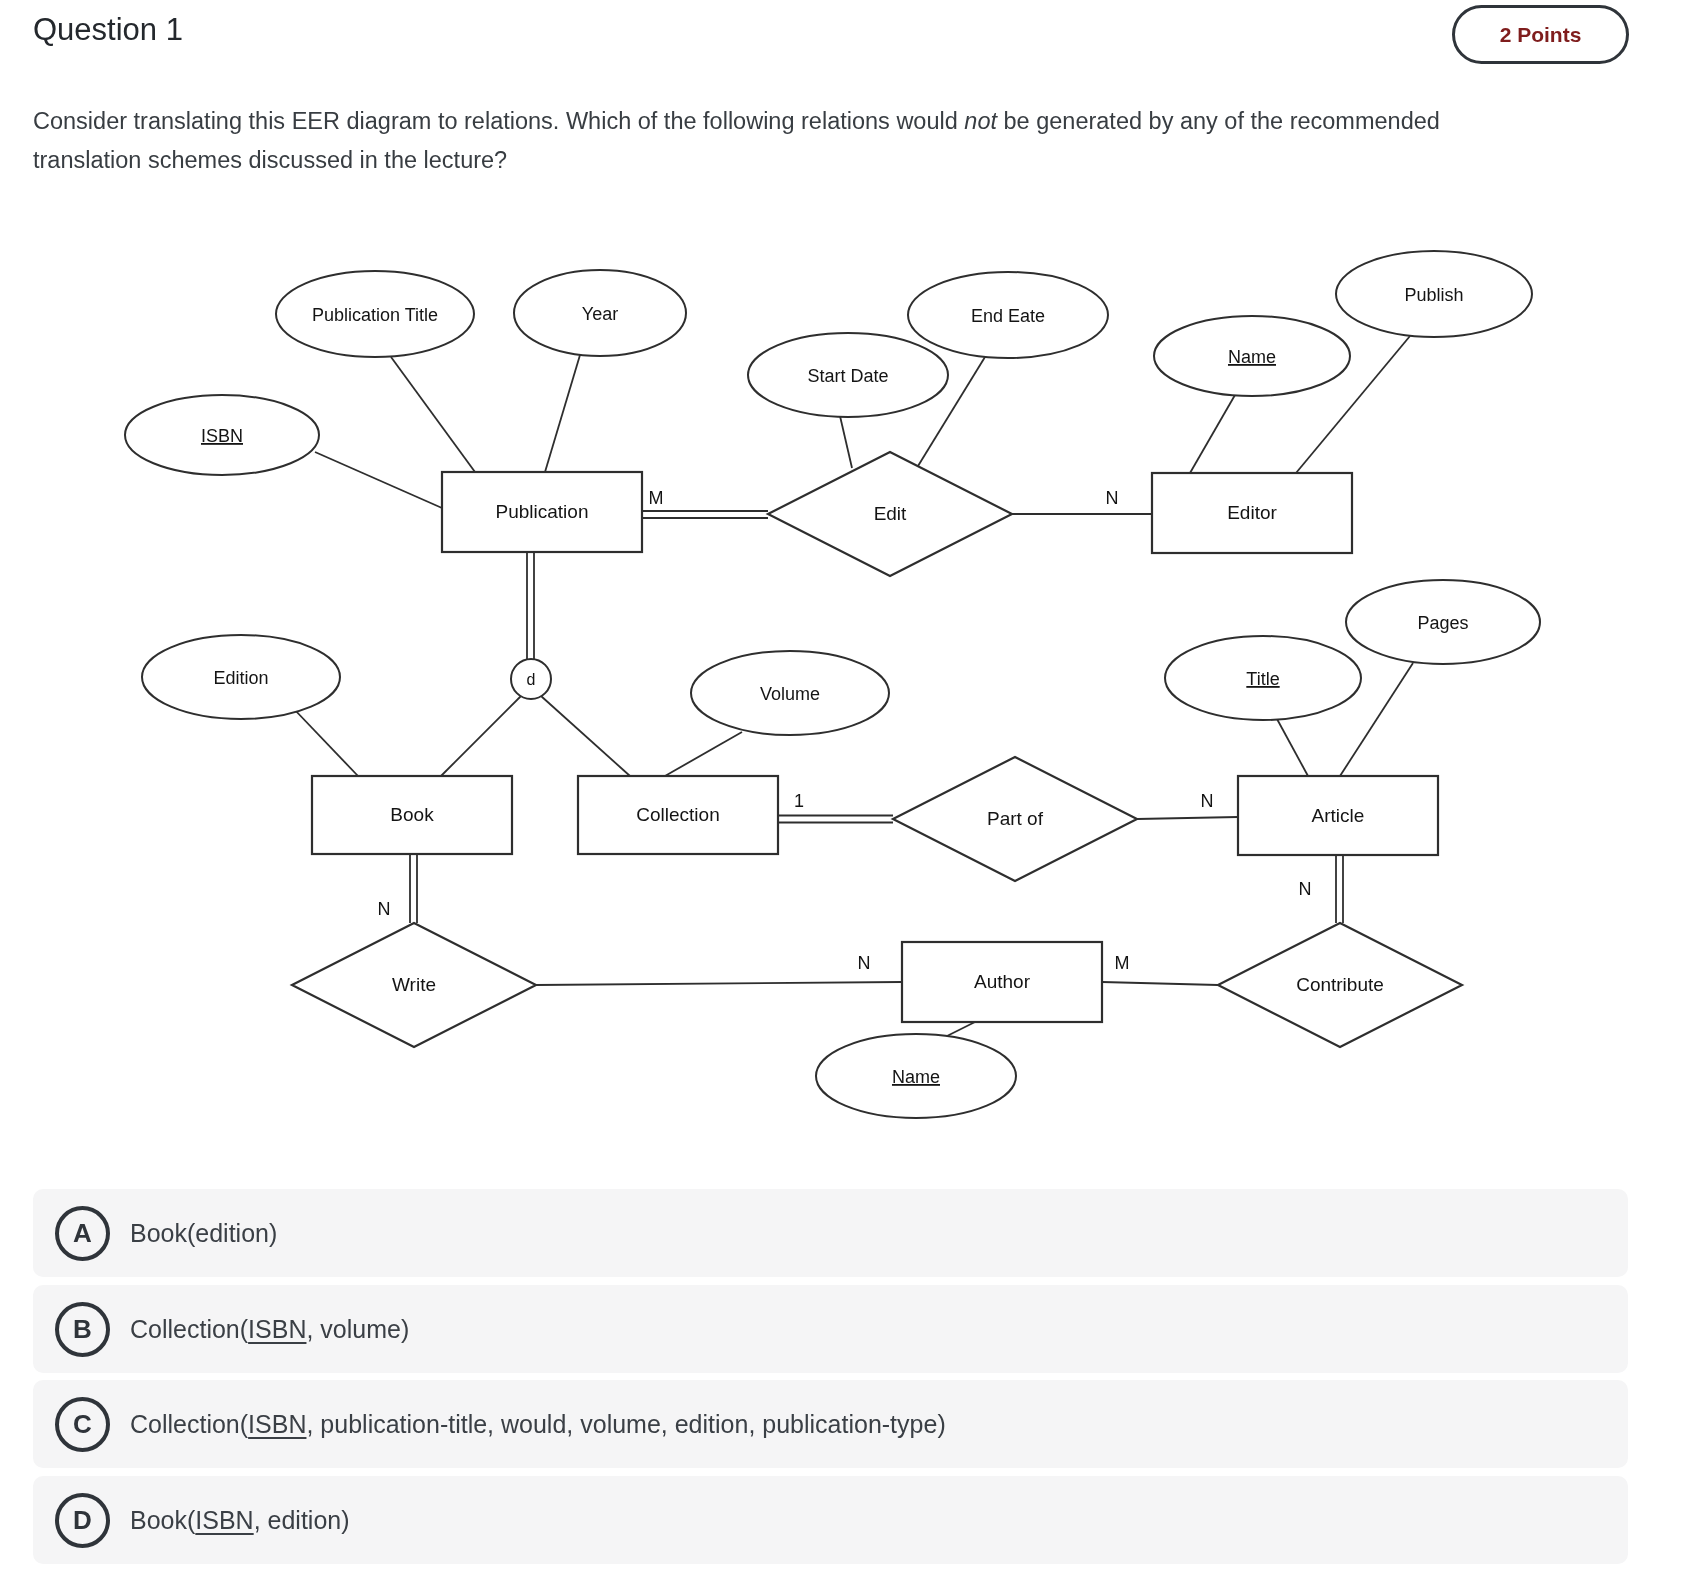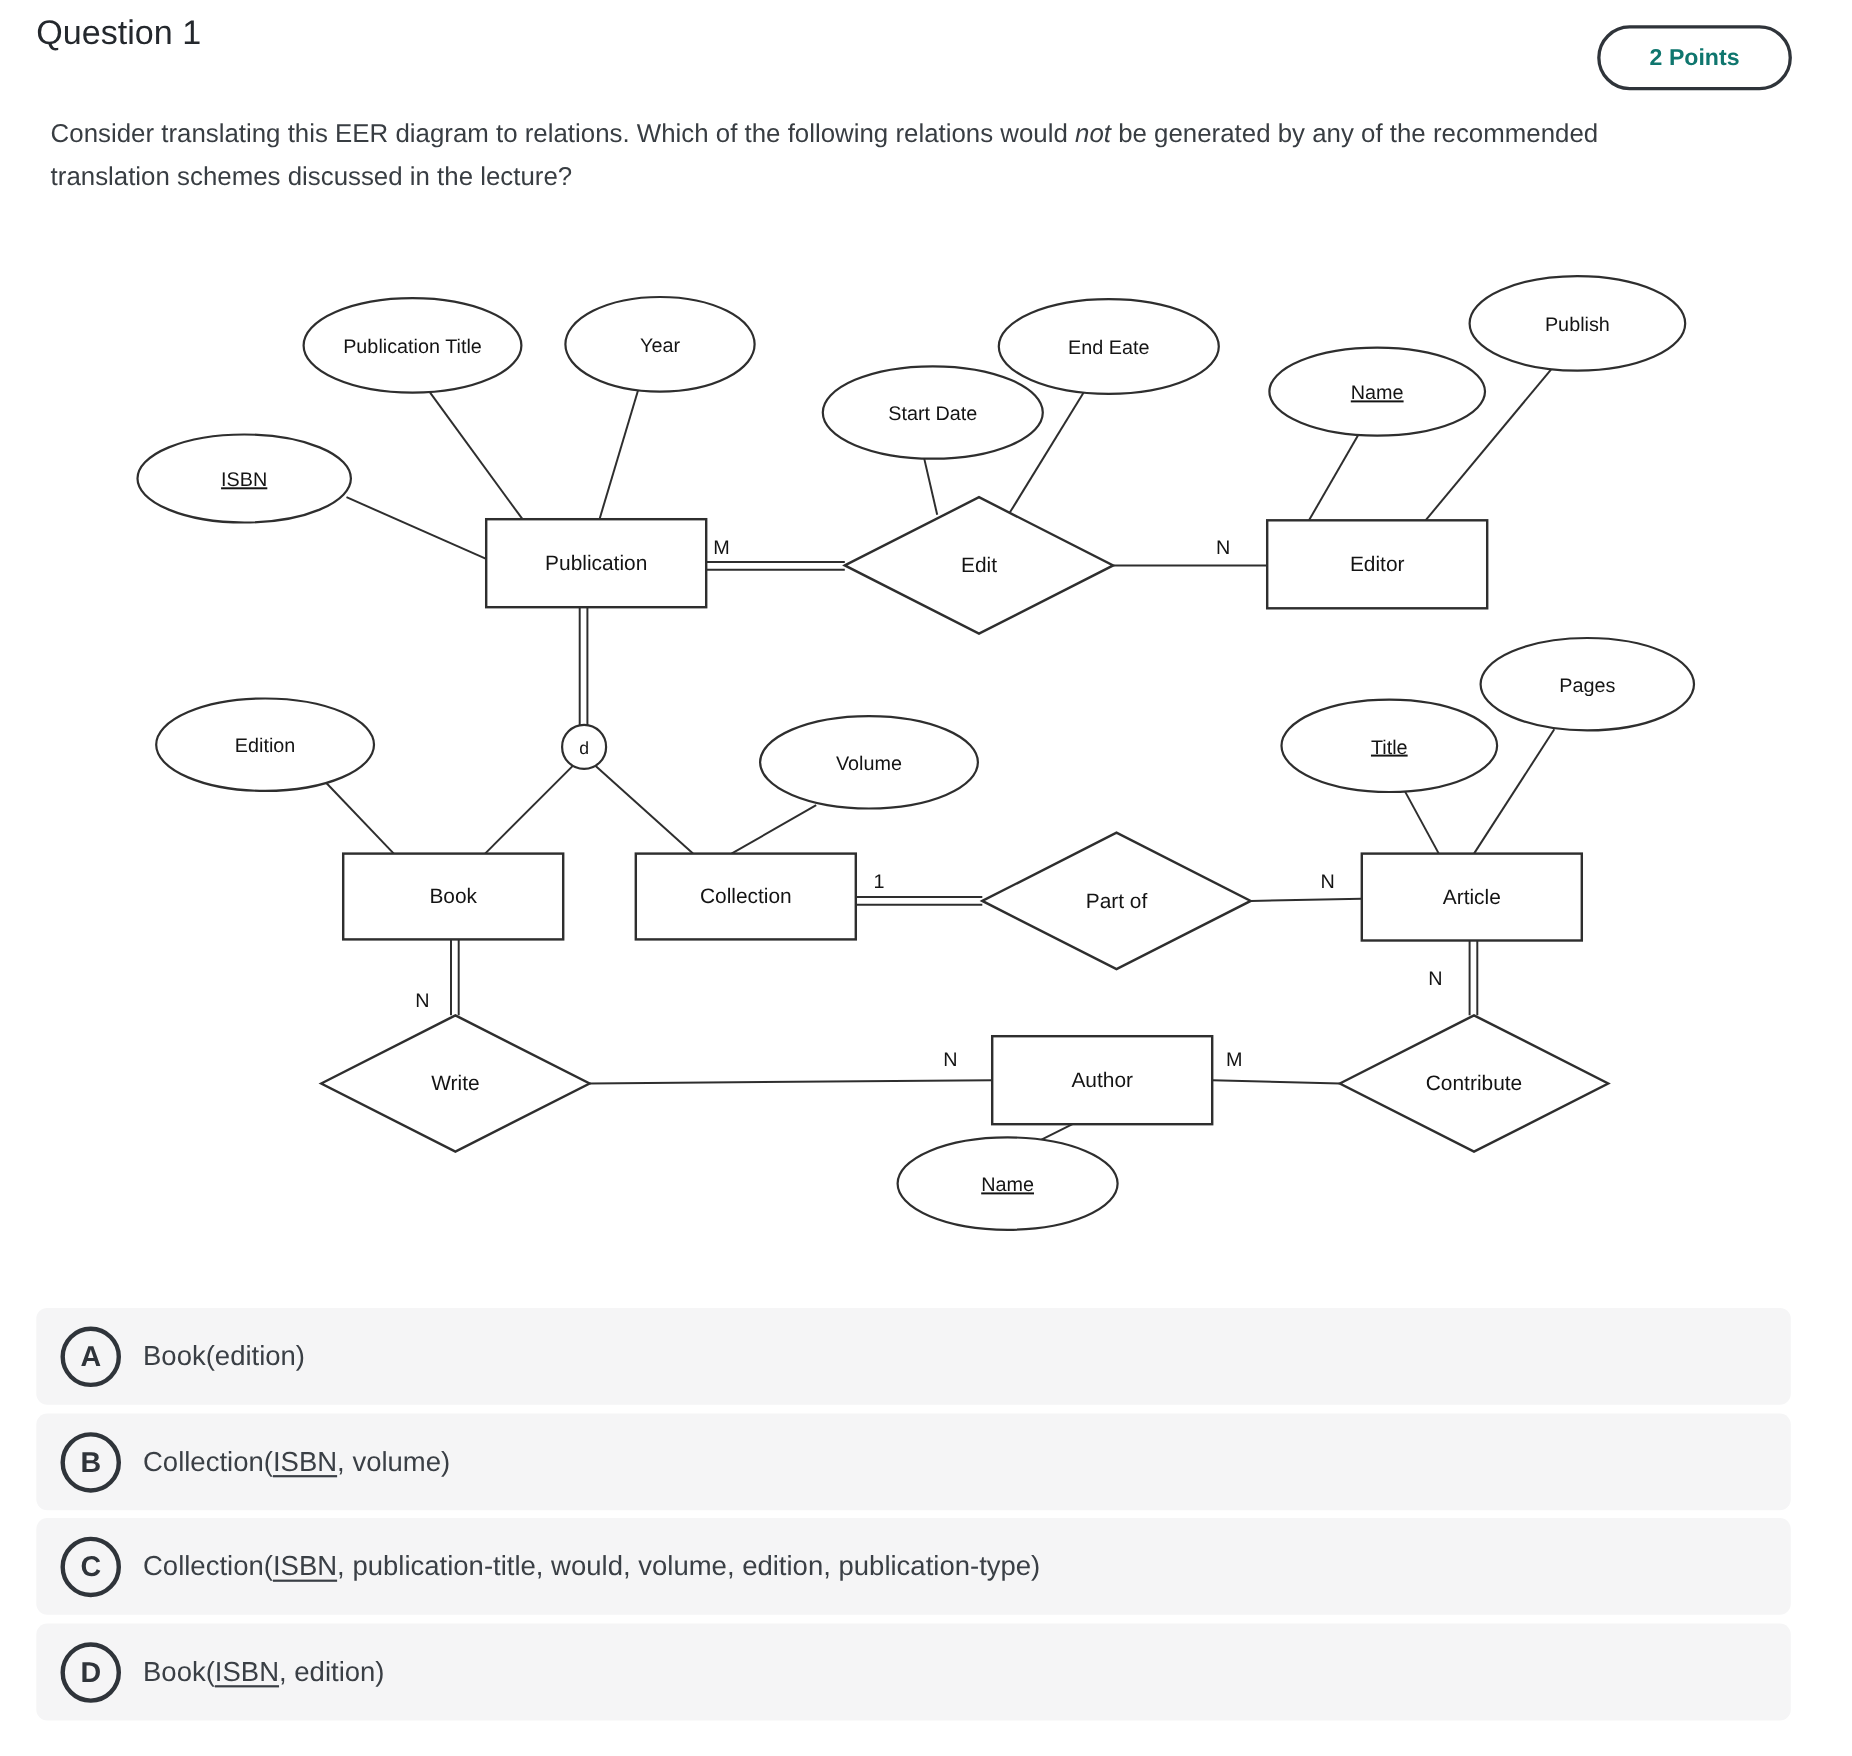--- a/index.html
+++ b/index.html
@@ -2,26 +2,26 @@
 <html><head>
 <meta charset="utf-8">
 <style>
   * { margin: 0; padding: 0; box-sizing: border-box; }
   html, body { width: 1684px; height: 1596px; background: #ffffff;
     font-family: "Liberation Sans", sans-serif; position: relative; overflow: hidden; }
 
   .page-title { position: absolute; left: 33px; top: 12px;
     font-size: 31px; font-weight: 400; color: #24282d; }
 
-  .points-badge { position: absolute; left: 1452px; top: 23px; width: 177px; height: 59px;
+  .points-badge { position: absolute; left: 1452px; top: 5px; width: 177px; height: 59px;
     border: 3px solid #2f343a; border-radius: 30px;
     display: flex; align-items: center; justify-content: center;
-    font-size: 21px; font-weight: 700; color: #0f766e; background: #fff; }
-
-  .question-text { position: absolute; left: 46px; top: 102px; width: 1465px;
+    font-size: 21px; font-weight: 700; color: #7f1d1d; background: #fff; }
+
+  .question-text { position: absolute; left: 33px; top: 102px; width: 1465px;
     font-size: 23.5px; line-height: 39px; color: #383d42; }
   .question-text em { font-style: italic; }
 
   svg.diagram { position: absolute; left: 0; top: 0; }
   svg.diagram .shape { fill: #ffffff; stroke: #2e2e2e; stroke-width: 2.2; }
   svg.diagram .ell { fill: #ffffff; stroke: #2e2e2e; stroke-width: 2; }
   svg.diagram .ln { stroke: #2e2e2e; stroke-width: 1.8; fill: none; }
   svg.diagram text { fill: #141414; font-family: "Liberation Sans", sans-serif; }
   svg.diagram .etext { font-size: 19px; text-anchor: middle; }
   svg.diagram .atext { font-size: 18px; text-anchor: middle; }

